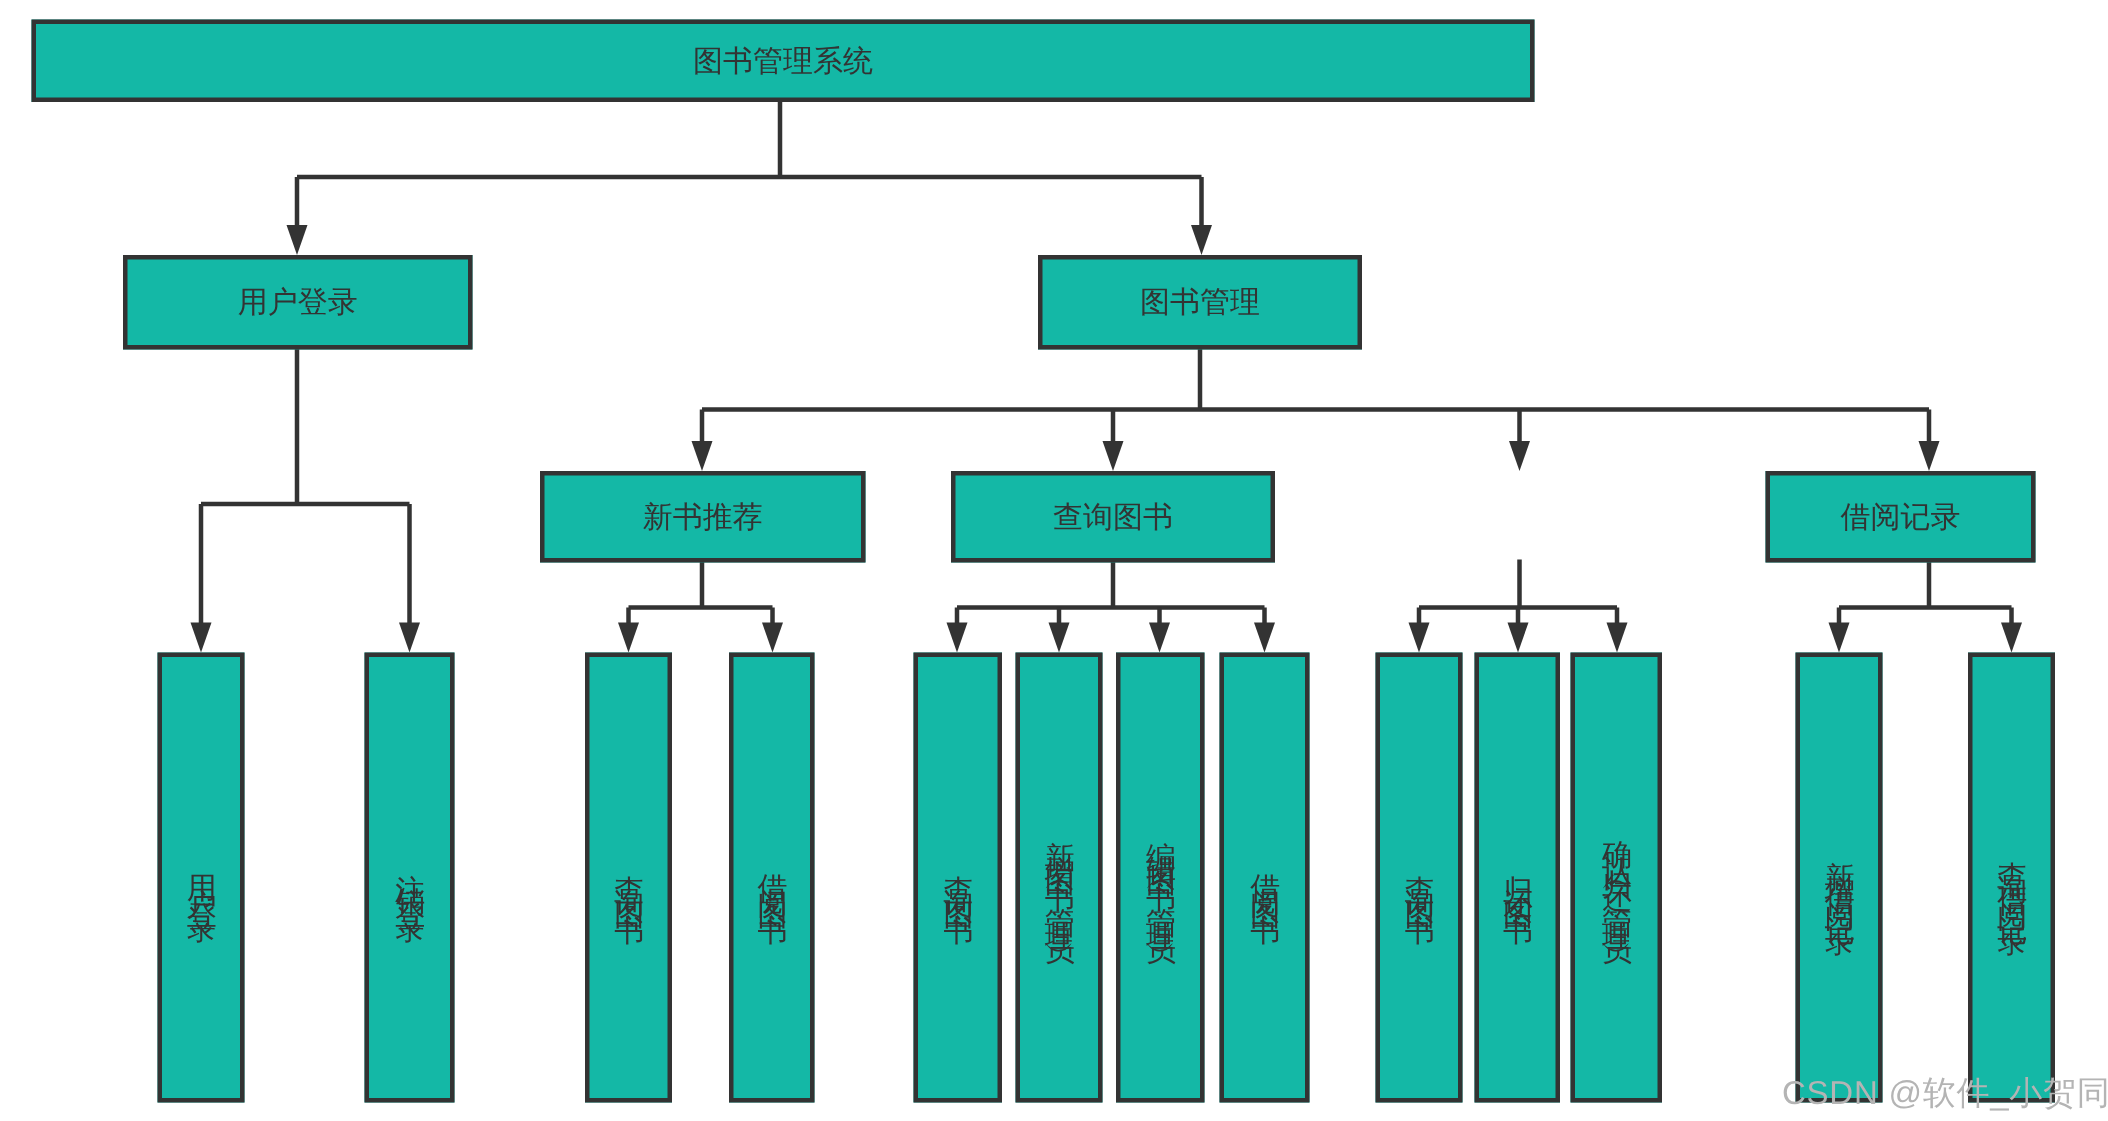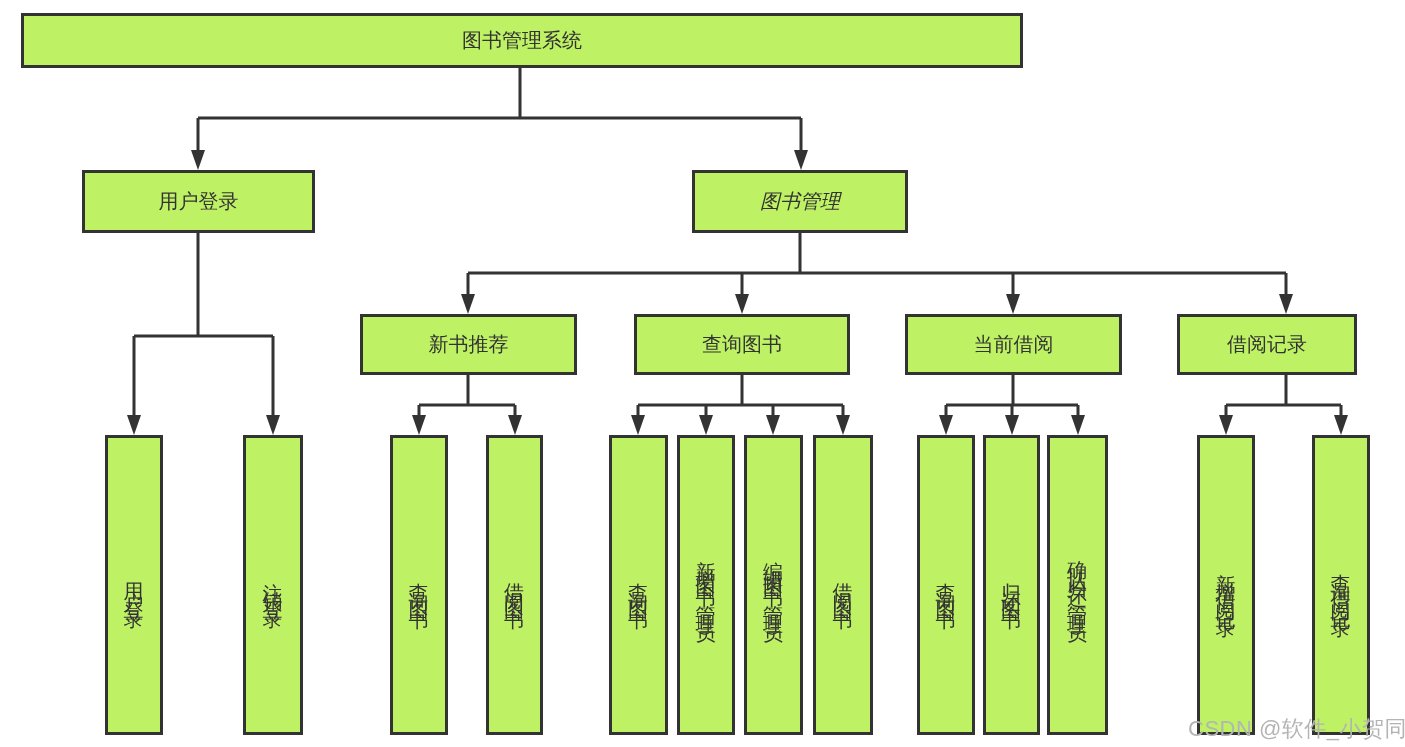--- a/index.html
+++ b/index.html
@@ -13,41 +13,41 @@
     color: #333333;
   }
   #wires {
     position: absolute;
     left: 0; top: 0;
     width: 1405px; height: 747px;
   }
   .box {
     position: absolute;
     box-sizing: border-box;
-    background: #bef264;
+    background: #14b8a6;
     border: 3px solid #333333;
     display: flex;
     align-items: center;
     justify-content: center;
     font-size: 20px;
     color: #333333;
     text-align: center;
   }
   .vlabel {
     writing-mode: vertical-rl;
     text-orientation: mixed;
     letter-spacing: 9px;
     line-height: 1;
     white-space: nowrap;
   }
   
   .n-root   { left: 21px;  top: 13px;  width: 1002px; height: 55px; }
   
   .n-login  { left: 82px;  top: 170px; width: 233px;  height: 63px; }
-  .n-mgmt   { left: 692px; top: 170px; width: 216px;  height: 63px; font-style: italic; }
+  .n-mgmt   { left: 692px; top: 170px; width: 216px;  height: 63px; }
   
   .n-newbook { left: 360px;  top: 314px; width: 217px; height: 61px; }
   .n-borrow  { left: 634px;  top: 314px; width: 216px; height: 61px; }
   .n-current { left: 905px;  top: 314px; width: 217px; height: 61px; }
   .n-records { left: 1177px; top: 314px; width: 180px; height: 61px; }
   
   .leaf { top: 435px; height: 300px; }
   .l-a1 { left: 105px;  width: 58px; }
   .l-a2 { left: 243px;  width: 60px; }
   .l-b1 { left: 390px;  width: 58px; }
@@ -144,23 +144,20 @@
   <div class="box n-mgmt">
     <span>图书管理</span>
   </div>
 
   <div class="box n-newbook">
     <span>新书推荐</span>
   </div>
   <div class="box n-borrow">
     <span>查询图书</span>
   </div>
-  <div class="box n-current">
-    <span>当前借阅</span>
-  </div>
   <div class="box n-records">
     <span>借阅记录</span>
   </div>
 
   <div class="box leaf l-a1">
     <span class="vlabel">用户登录</span>
   </div>
   <div class="box leaf l-a2">
     <span class="vlabel">注销登录</span>
   </div>

